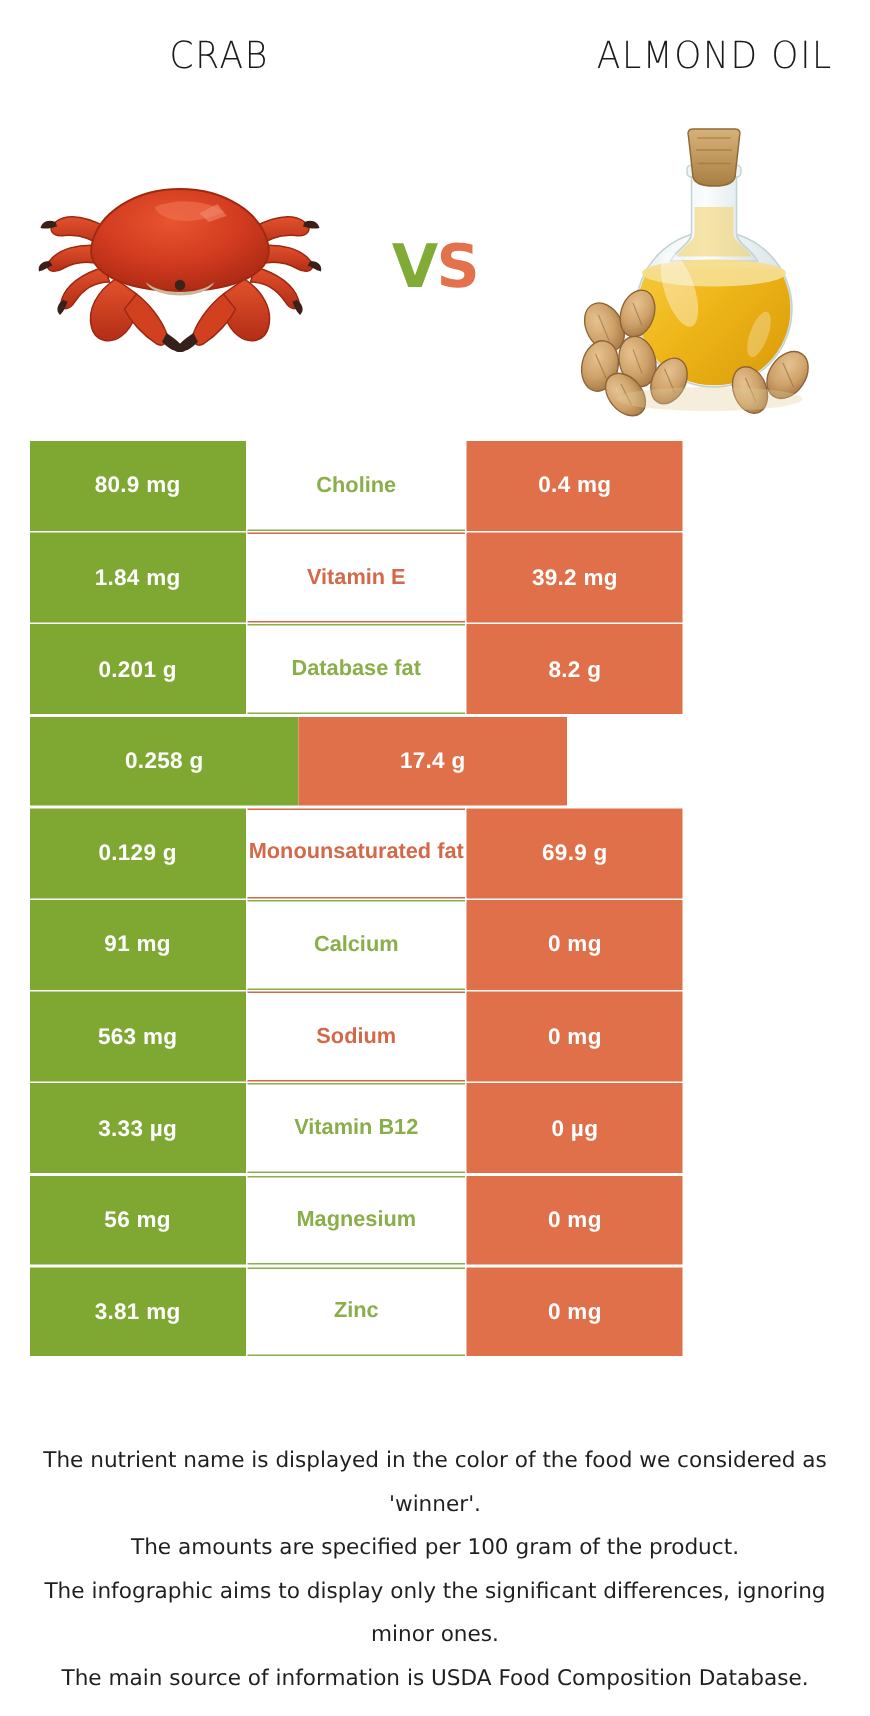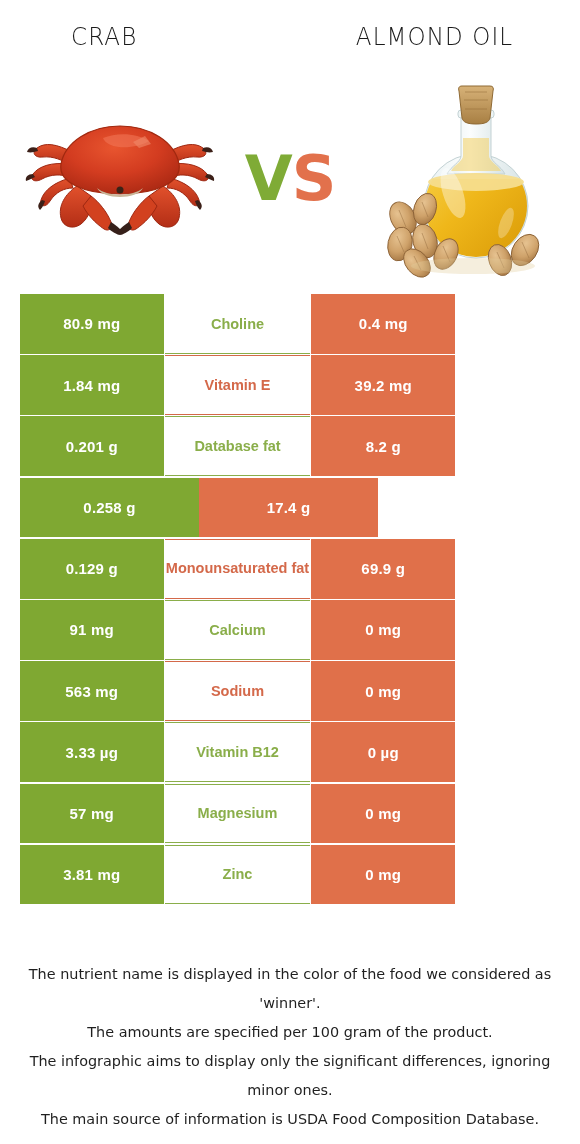--- a/index.html
+++ b/index.html
@@ -15,21 +15,20 @@
     position: relative;
   }
 
   
   .header {
     height: 62px;
     display: flex;
     align-items: center;
     padding-top: 10px;
     box-sizing: border-box;
-    justify-content: flex-end;
   }
   .header-title {
     flex: 0 0 50%;
     text-align: center;
     font-size: 25px;
     font-weight: 300;
     letter-spacing: 1.2px;
     color: #1a1a1a;
     text-transform: uppercase;
     font-family: "DejaVu Sans", sans-serif;
@@ -53,21 +52,21 @@
     justify-content: center;
   }
   .hero-left  { left: 0;   width: 240px; }
   .hero-right { right: 0;  width: 240px; }
 
   .vs {
     position: absolute;
     left: 50%;
     top: 50%;
     transform: translate(-50%, -50%);
-    font-size: 62px;
+    font-size: 40px;
     font-weight: 700;
     letter-spacing: -1px;
     font-family: "DejaVu Sans", sans-serif;
     white-space: nowrap;
     z-index: 4;
   }
   .vs .v { color: #7fab36; }
   .vs .s { color: #e2714c; }
 
   
@@ -306,21 +305,21 @@
       <div class="cell left">563 mg</div>
       <div class="cell mid win-orange">Sodium</div>
       <div class="cell right">0 mg</div>
     </div>
     <div class="row">
       <div class="cell left">3.33 µg</div>
       <div class="cell mid win-green">Vitamin B12</div>
       <div class="cell right">0 µg</div>
     </div>
     <div class="row">
-      <div class="cell left">57 mg</div>
+      <div class="cell left">56 mg</div>
       <div class="cell mid win-green">Magnesium</div>
       <div class="cell right">0 mg</div>
     </div>
     <div class="row">
       <div class="cell left">3.81 mg</div>
       <div class="cell mid win-green">Zinc</div>
       <div class="cell right">0 mg</div>
     </div>
   </div>
 

